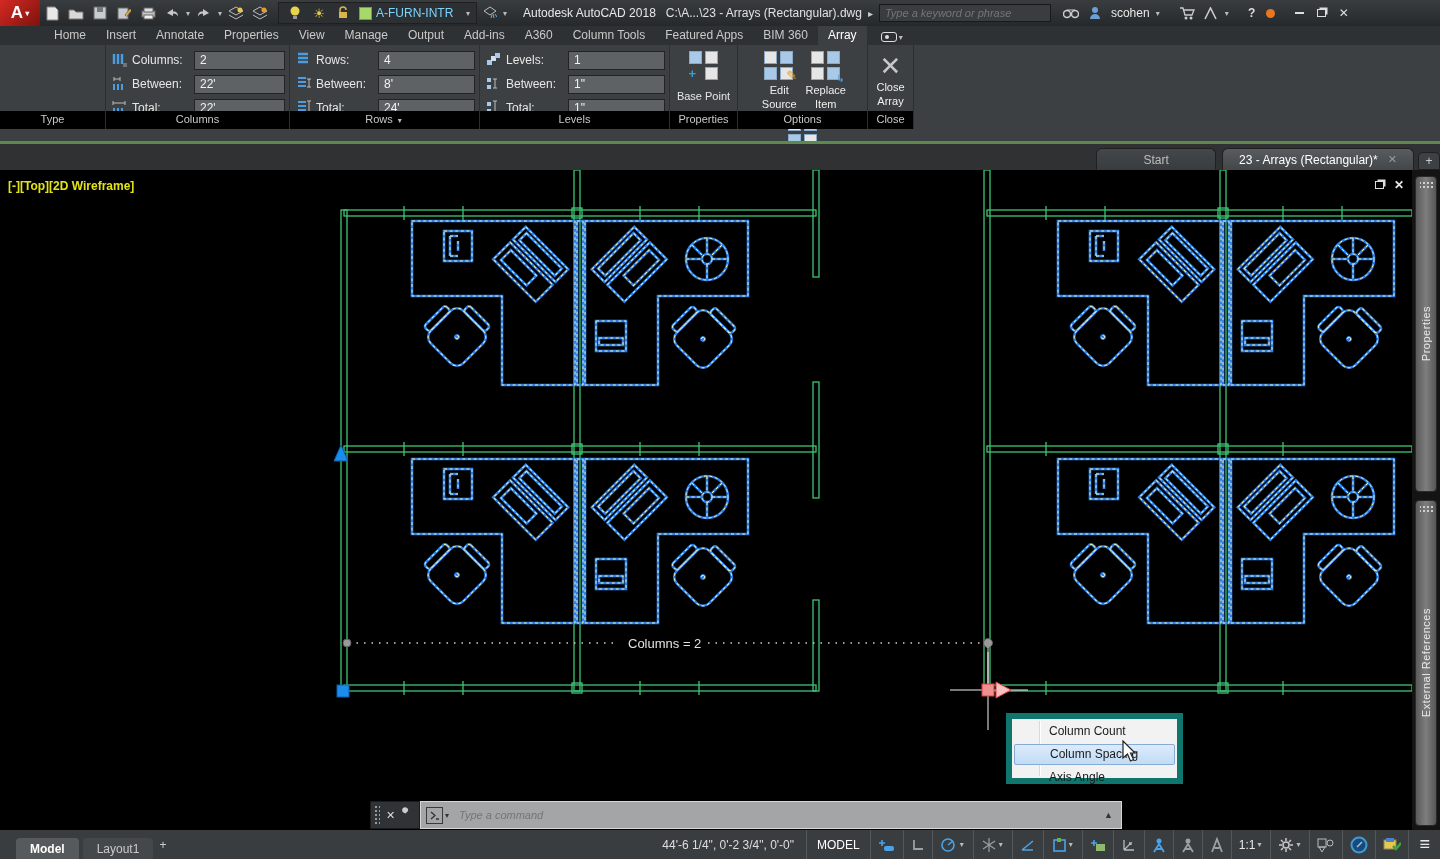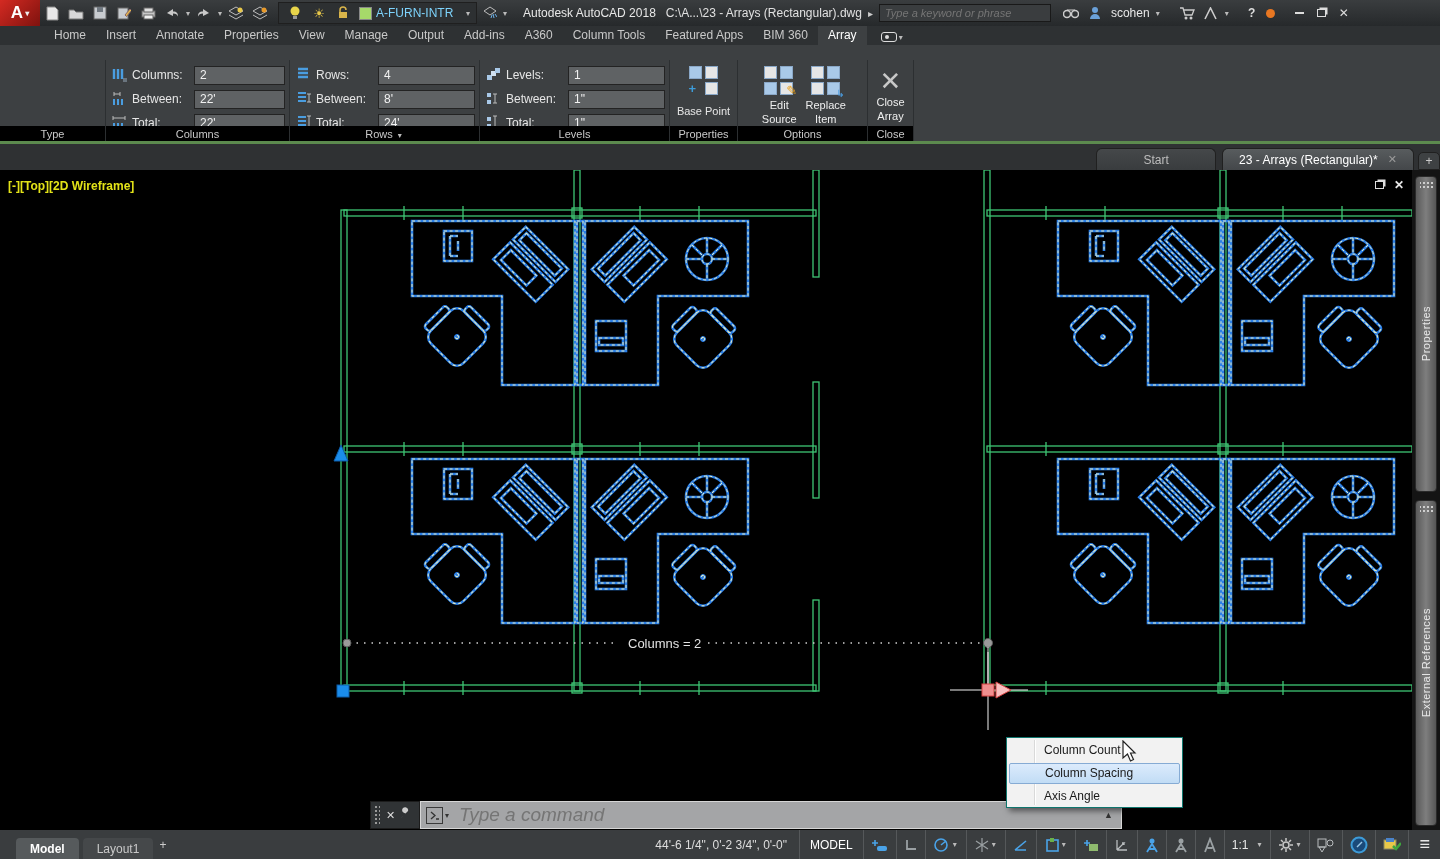--- a/index.html
+++ b/index.html
@@ -39,21 +39,21 @@
     display:flex; align-items:flex-end; color:#c9c9c9; font-size:12px; }
   .rtab { padding:2px 10px 3px; cursor:default; }
   .rtab.active { background:#3d4042; color:#fff; }
   .ribtoggle { margin-left:14px; display:flex; align-items:center; padding-bottom:3px; }
   .ribtoggle .pill { width:16px; height:10px; border:1px solid #ddd; border-radius:3px; position:relative; }
   .ribtoggle .pill::after { content:""; position:absolute; left:3px; top:2px; width:4px; height:4px; background:#ddd; border-radius:50%; }
 
   
   .ribbon { position:absolute; left:0; top:45px; width:1440px; height:96px; background:#3d4042; color:#e6e6e6; }
   .greenline { position:absolute; left:0; top:141px; width:1440px; height:3px; background:#5c8a4e; }
-  .panel { position:absolute; top:15px; height:84px; border-right:1px solid #2c2f31; }
+  .panel { position:absolute; top:0; height:84px; border-right:1px solid #2c2f31; }
   .pname { position:absolute; left:0; right:0; bottom:0; height:18px; background:#000000;
     font-size:11px; color:#c9c9c9; text-align:center; line-height:17px; }
   .bigbtn { display:flex; flex-direction:column; align-items:center; justify-content:flex-start; height:78px; padding-top:6px; }
   .sq4 { width:34px; height:34px; display:grid; grid-template-columns:15px 15px; grid-template-rows:15px 15px; gap:4px; }
   .sq4 i { background:#dfe8f2; border:1px solid #9db7d2; }
   .sq4 i.b { background:#a9c9e8; }
   .biglabel { font-size:12px; margin-top:5px; color:#f0f0f0; }
   .fieldgrid { display:grid; grid-template-columns:20px 62px 1fr; grid-auto-rows:24px;
     align-items:center; padding:3px 4px 0 6px; }
   .ficon { width:16px; height:16px; }
@@ -98,41 +98,41 @@
 
   
   .cmdline { position:absolute; left:370px; top:801px; width:752px; height:28px; display:flex; z-index:5; }
   .cmdhandle { width:50px; background:#303335; border:1px solid #1c1c1c; display:flex; align-items:center; color:#ccc; }
   .gripdots { width:6px; height:20px; margin:0 3px;
     background:radial-gradient(#9a9a9a 1px, transparent 1.2px); background-size:4px 4px; }
   .cmdx { font-size:11px; margin:0 3px; color:#ddd; }
   .cmdfield { flex:1; background:rgba(176,178,180,0.93); border:1px solid #d6d6d6; display:flex; align-items:center; }
   .promptbox { width:17px; height:17px; border:1px solid #3a3a3a; margin-left:5px; display:flex; align-items:center; justify-content:center; }
   .cmdfield input { flex:1; background:transparent; border:0; outline:0; color:#000000;
-    font-style:italic; font-size:19px; padding:0 8px; font-family:"Liberation Sans",sans-serif; }
+    font-style:italic; font-size:11px; padding:0 8px; font-family:"Liberation Sans",sans-serif; }
   .cmdup { color:#333; font-size:9px; margin-right:8px; }
 
   
   .statusbar { position:absolute; left:0; top:830px; width:1440px; height:29px; background:#3a3d3f;
     display:flex; align-items:center; color:#d4d4d4; font-size:12px; }
   .mtab { height:21px; padding:0 14px; display:flex; align-items:center; border-radius:4px 4px 0 0;
     background:#45484a; color:#c9c9c9; margin-left:4px; align-self:flex-end; }
   .mtab.active { background:#565a5c; color:#fff; font-weight:bold; margin-left:16px; }
   .mplus { color:#ccc; margin-left:6px; }
   .sright { margin-left:auto; display:flex; align-items:center; height:100%; }
   .scell { display:flex; align-items:center; height:100%; padding:0 7px; border-left:1px solid #55585a; }
   .coords { padding:0 12px; color:#dedede; }
   .modelbtn { color:#fff; padding:0 10px; }
   .sic { display:flex; align-items:center; justify-content:center; }
   .sic svg { display:block; }
-  .scale { color:#e8e8e8;gap:7px; }
-
-  
-  .ctxmenu { position:absolute; left:1006px; top:737px; width:177px; height:71px; background:#f2f2f2;
-    border:1px solid #0f766e; box-shadow:3px 3px 6px rgba(0,0,0,0.5); z-index:10; font-size:12px; color:#1a1a1a; }
+  .scale { color:#e8e8e8; }
+
+  
+  .ctxmenu { position:absolute; left:1006px; top:713px; width:177px; height:71px; background:#f2f2f2;
+    border:6px solid #0f766e; box-shadow:3px 3px 6px rgba(0,0,0,0.5); z-index:10; font-size:12px; color:#1a1a1a; }
   .ctxmenu .gutter { position:absolute; left:27px; top:2px; bottom:2px; width:1px; background:#d9d9d9; box-shadow:1px 0 0 #fff; }
   .ctxitem { position:relative; height:21px; line-height:21px; padding-left:35px; margin:2px; }
   .ctxitem.hl { background:linear-gradient(#dcebfc,#c1dcf5); border:1px solid #86abd4; border-radius:2px; line-height:19px; }
 
   .cursor { position:absolute; left:1122px; top:740px; z-index:11; }
 </style>
 </head>
 <body>
 
 <div id="app">

